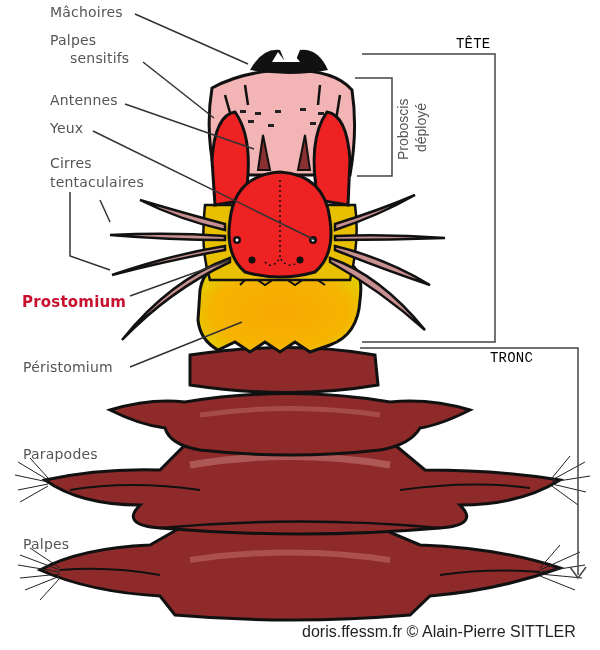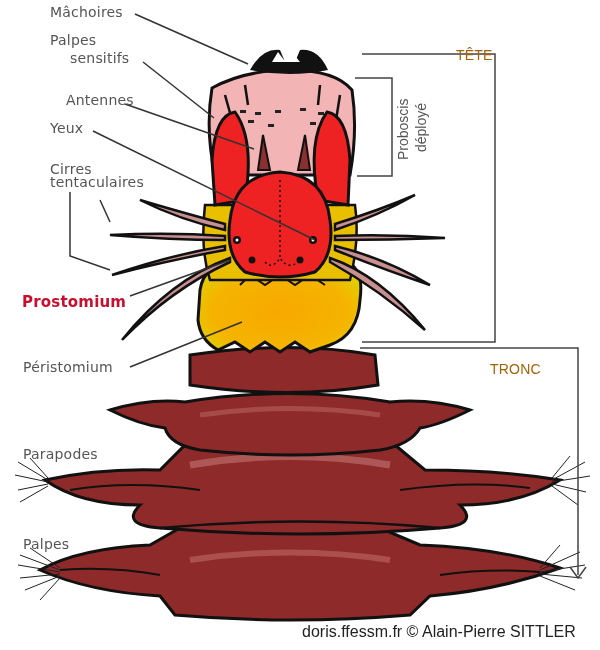--- a/index.html
+++ b/index.html
@@ -2,21 +2,21 @@
 <html><head>
 <meta charset="utf-8">
 <style>
   html, body { margin: 0; padding: 0; background: #ffffff; }
   body { width: 600px; height: 650px; position: relative; overflow: hidden;
          font-family: "DejaVu Sans", sans-serif; }
   #stage { position: absolute; left: 0; top: 0; width: 600px; height: 650px; }
   .lbl { position: absolute; font-size: 14px; color: #555555; line-height: 16px;
          white-space: nowrap; letter-spacing: 0.2px; }
   .lbl.red { color: #c8102e; font-weight: bold; font-size: 15px; }
-  .lbl.sec { font-family: Liberation Sans, sans-serif; font-size: 14px; color: #a16207; margin-top: 11px; }
+  .lbl.sec { font-family: Liberation Mono, monospace; font-size: 14px; color: #000000; }
   .vert { position: absolute; transform: rotate(-90deg); transform-origin: left top;
           font-family: "Liberation Sans", sans-serif; font-size: 14px; color: #555;
           line-height: 16px; white-space: nowrap; text-align: center; }
   .credit { position: absolute; left: 302px; top: 623px; font-family: "Liberation Sans", sans-serif;
             font-size: 16px; color: #222; white-space: nowrap; }
 </style>
 </head>
 <body>
 
 <div id="stage">
@@ -127,23 +127,23 @@
       <polyline points="355,78 392,78 392,176 357,176"></polyline>
       <polyline points="360,348 578,348 578,575"></polyline>
       <polyline points="570,567 578,578 586,567"></polyline>
     </g>
   </svg>
 
   
   <div class="lbl" style="left:50px;top:4px;">Mâchoires</div>
   <div class="lbl" style="left:50px;top:32px;">Palpes</div>
   <div class="lbl" style="left:70px;top:50px;">sensitifs</div>
-  <div class="lbl" style="left:50px;top:92px;margin-left:16px;">Antennes</div>
+  <div class="lbl" style="left:50px;top:92px;">Antennes</div>
   <div class="lbl" style="left:50px;top:120px;">Yeux</div>
-  <div class="lbl" style="left:50px;top:161px;">Cirres</div>
+  <div class="lbl" style="left:50px;top:155px;">Cirres</div>
   <div class="lbl" style="left:50px;top:174px;">tentaculaires</div>
   <div class="lbl red" style="left:22px;top:294px;">Prostomium</div>
   <div class="lbl" style="left:23px;top:359px;">Péristomium</div>
   <div class="lbl" style="left:23px;top:446px;">Parapodes</div>
   <div class="lbl" style="left:23px;top:536px;">Palpes</div>
 
   <div class="lbl sec" style="left:456px;top:36px;">TÊTE</div>
   <div class="lbl sec" style="left:490px;top:350px;">TRONC</div>
   <div class="vert" style="left:395px;top:160px;">Proboscis</div>
   <div class="vert" style="left:413px;top:152px;">déployé</div>

